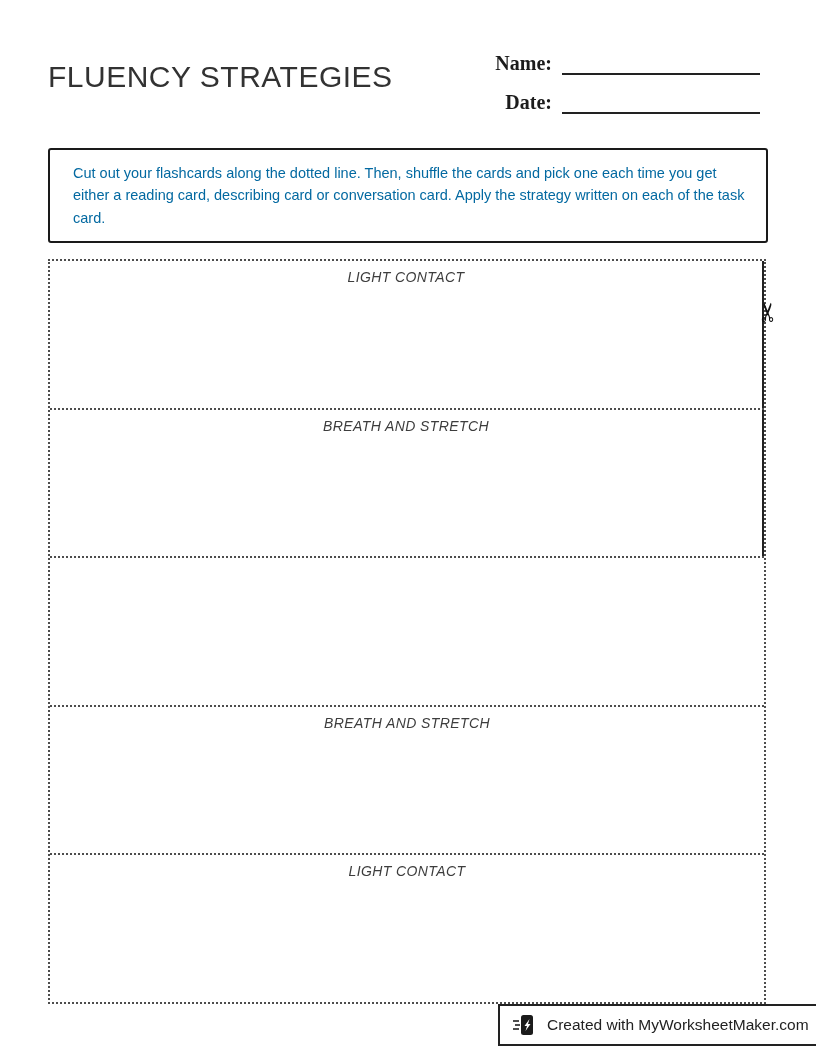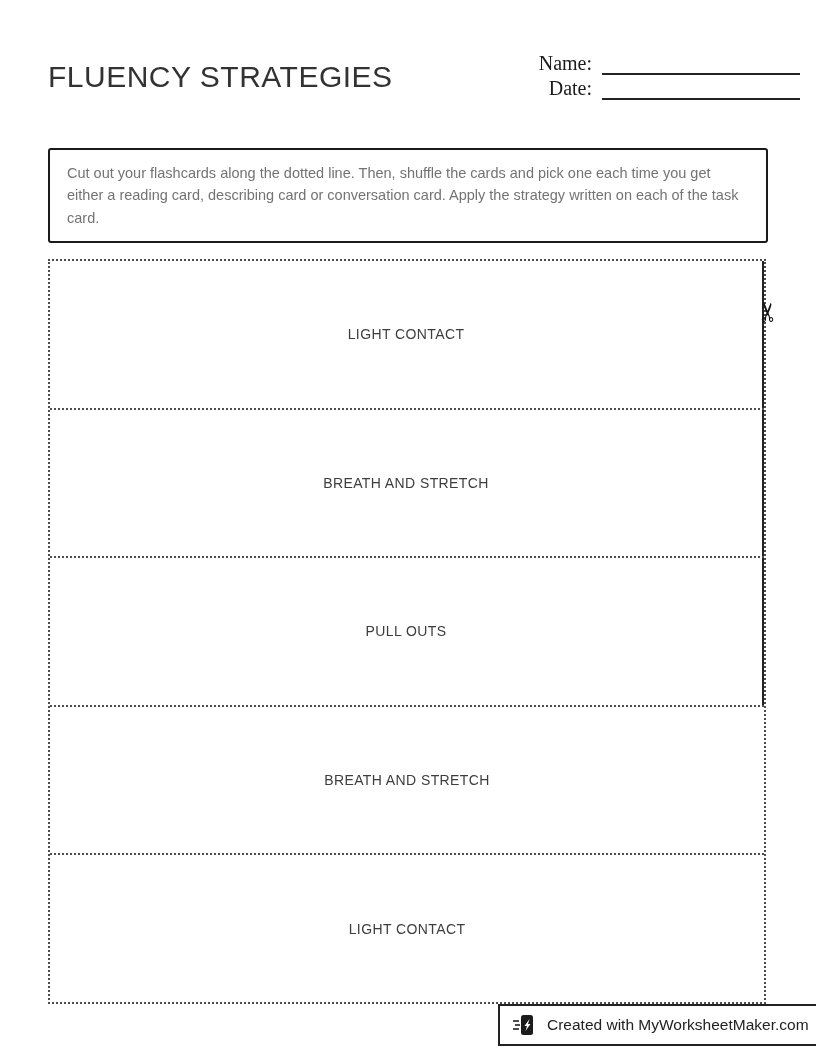--- a/index.html
+++ b/index.html
@@ -7,42 +7,42 @@
   body { width: 816px; height: 1056px; position: relative; overflow: hidden;
          font-family: "Liberation Sans", sans-serif; color: #333; }
 
   .page { position: absolute; inset: 0; background: #fff; }
 
   
   .title { position: absolute; left: 48px; top: 50px; font-size: 30px;
            font-weight: 500; letter-spacing: 0.5px; color: #323232;
            font-family: "Liberation Sans", sans-serif; margin-top: 10px; }
 
-  .fields { position: absolute; left: 528px; top: 50px; width: 272px; }
+  .fields { position: absolute; left: 488px; top: 50px; width: 272px; font-weight: bold; }
   .field-row { display: flex; align-items: flex-end; }
-  .field-row + .field-row { }
+  .field-row + .field-row { margin-top: 14px; }
   .field-label { width: 74px; text-align: right; padding-right: 10px;
                  font-family: "Liberation Serif", "DejaVu Serif", serif;
                  font-size: 20px; color: #1c1c1c; line-height: 1.2; }
   .field-line { flex: 1; height: 25px; border-bottom: 2px solid #222; }
 
   
   .instructions { position: absolute; left: 48px; top: 148px; width: 720px;
                   min-height: 90px; border: 2px solid #1a1a1a; border-radius: 3px;
                   padding: 12px 17px; background: #fff; }
-  .instructions p { font-size: 14.5px; line-height: 1.55; color: #737373; }
+  .instructions p { font-size: 14.5px; line-height: 1.55; color: #0369a1; margin-left: 6px; }
 
   
   .grid { position: absolute; left: 48px; top: 259px; width: 718px; height: 745px;
           border: 2px dotted #4d4d4d; display: flex; flex-direction: column;
           background: #fff; }
   .card-row { flex: 1; display: flex; }
   .card-row:not(:last-child) { border-bottom: 2px dotted #4d4d4d; }
-  .cell { flex: 1; display: flex; align-items: center; justify-content: center;
-          padding: 8px; }
+  .cell { flex: 1; display: flex; align-items: flex-start; justify-content: center;
+          padding: 8px; font-style: italic; }
   .cell.left { border-right: 2px solid #222; }
   .card-label { font-size: 14px; letter-spacing: 0.4px; color: #3d3d3d;
                 text-align: center; text-transform: uppercase; }
 
   .scissors { position: absolute; left: 757px; top: 299px; font-size: 26px;
               line-height: 1; color: #111; transform: rotate(-90deg);
               font-family: "DejaVu Sans", sans-serif; z-index: 3; }
 
   
   .footer-badge { position: absolute; left: 498px; top: 1004px; width: 354px;
@@ -79,23 +79,20 @@
       <div class="cell left">
         <span class="card-label">LIGHT CONTACT</span>
       </div>
     </div>
     <div class="card-row">
       <div class="cell left">
         <span class="card-label">BREATH AND STRETCH</span>
       </div>
     </div>
     <div class="card-row">
-      <div class="cell left">
-        <span class="card-label">PULL OUTS</span>
-      </div>
     </div>
     <div class="card-row">
       <div class="cell">
         <span class="card-label">BREATH AND STRETCH</span>
       </div>
     </div>
     <div class="card-row">
       <div class="cell">
         <span class="card-label">LIGHT CONTACT</span>
       </div>

